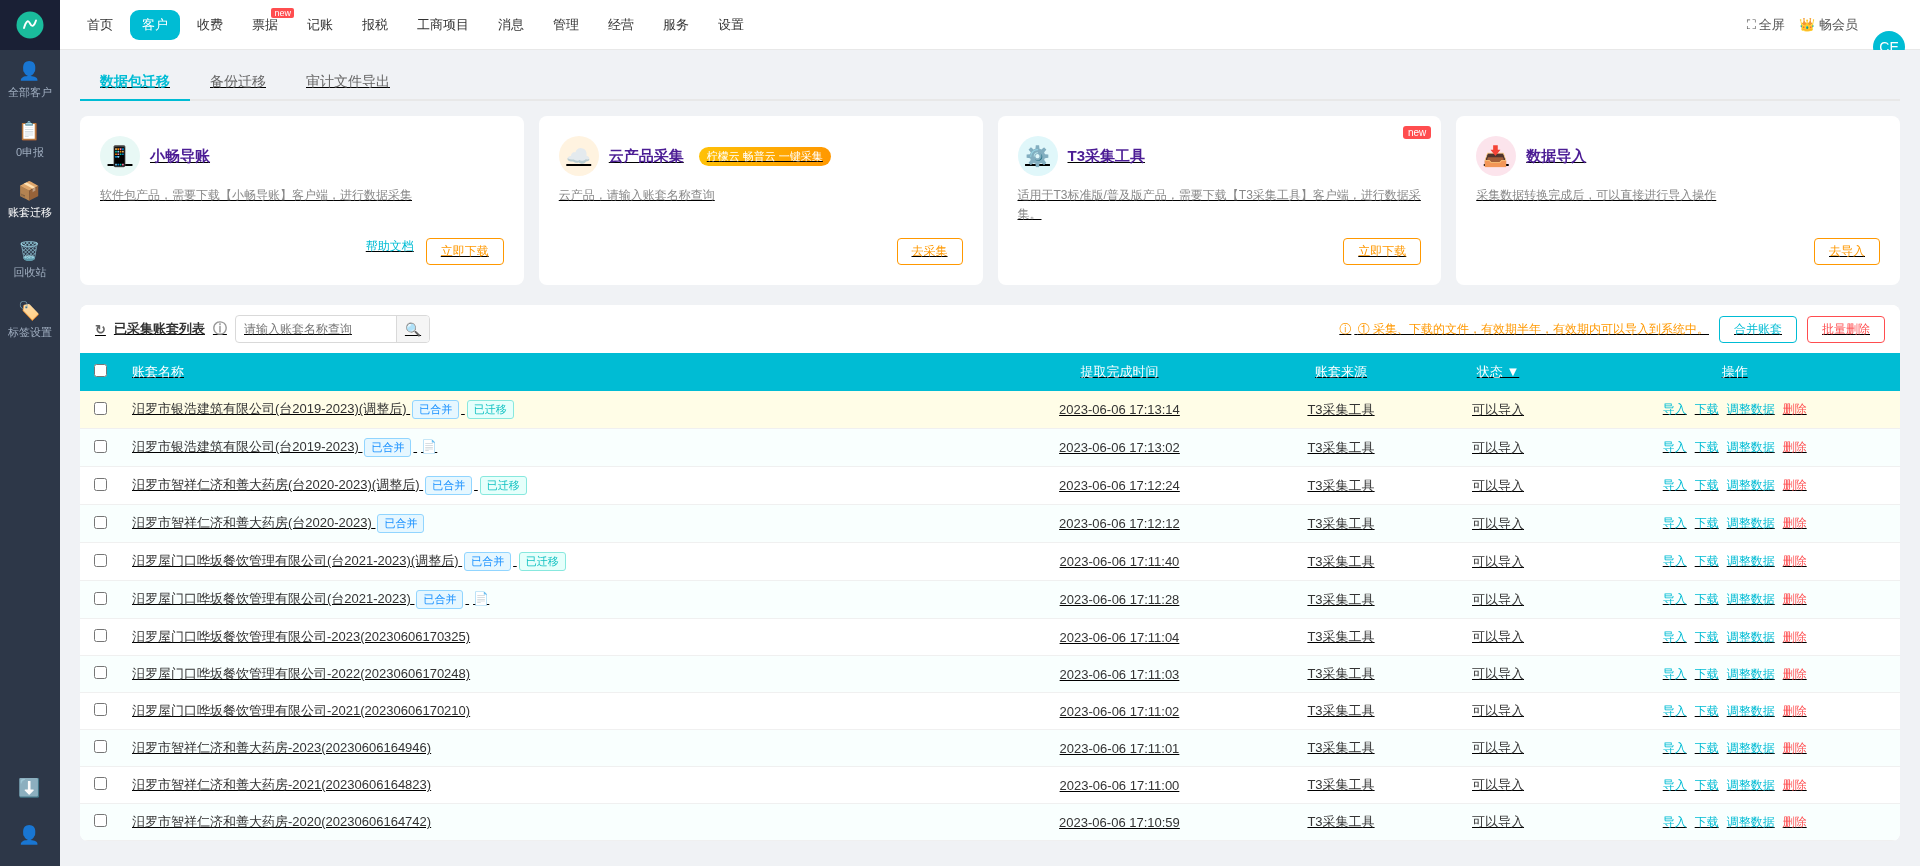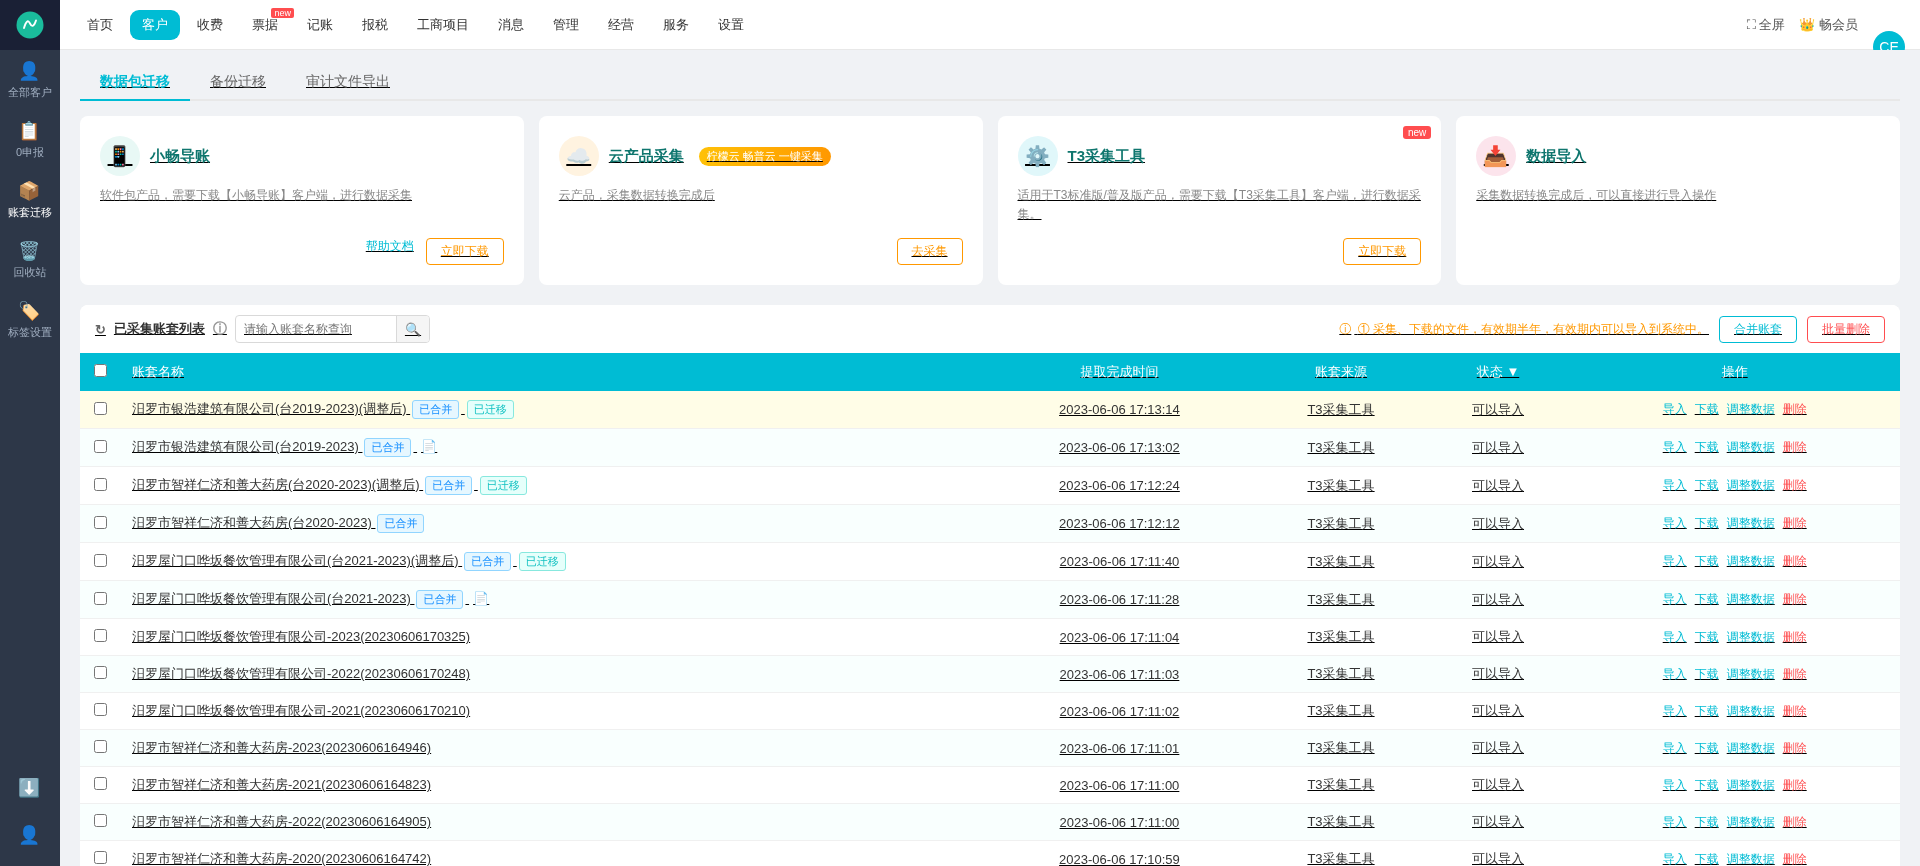--- a/index.html
+++ b/index.html
@@ -154,21 +154,21 @@
     }
     .card-icon {
       width: 40px; height: 40px; border-radius: 50%;
       display: flex; align-items: center; justify-content: center;
       font-size: 20px;
     }
     .card-icon.green { background: #e8f8f5; color: #1abc9c; }
     .card-icon.orange { background: #fff3e0; color: #ff9800; }
     .card-icon.teal { background: #e0f7fa; color: #00bcd4; }
     .card-icon.red { background: #fce4ec; color: #e91e63; }
-    .card-title { font-size: 15px; font-weight: bold; color: #0f766e; }
+    .card-title { font-size: 15px; font-weight: bold; color: #4c1d95; }
     .card-desc { font-size: 12px; color: #888; line-height: 1.6; min-height: 40px; }
     .card-actions { display: flex; gap: 8px; margin-top: 12px; justify-content: flex-end; }
     .btn-outline {
       border: 1px solid #ff9800;
       color: #ff9800;
       background: #fff;
       padding: 4px 14px;
       border-radius: 4px;
       cursor: pointer;
       font-size: 12px;
@@ -420,21 +420,21 @@
           <button class="btn-outline">立即下载</button>
         </div>
       </div>
 
       <div class="card">
         <div class="card-header">
           <div class="card-icon orange">☁️</div>
           <div class="card-title">云产品采集</div>
           <span class="cloud-badge">柠檬云 畅普云 一键采集</span>
         </div>
-        <div class="card-desc">云产品，采集数据转换完成后</div>
+        <div class="card-desc">云产品，请输入账套名称查询</div>
         <div class="card-actions">
           <button class="btn-outline">去采集</button>
         </div>
       </div>
 
       <div class="card">
         <span class="card-badge-new">new</span>
         <div class="card-header">
           <div class="card-icon teal">⚙️</div>
           <div class="card-title">T3采集工具</div>
@@ -444,20 +444,23 @@
           <button class="btn-outline">立即下载</button>
         </div>
       </div>
 
       <div class="card">
         <div class="card-header">
           <div class="card-icon red">📥</div>
           <div class="card-title">数据导入</div>
         </div>
         <div class="card-desc">采集数据转换完成后，可以直接进行导入操作</div>
+        <div class="card-actions">
+          <button class="btn-outline">去导入</button>
+        </div>
       </div>
     </div>
 
     <div class="table-section">
       <div class="table-toolbar">
         <div class="toolbar-left">
           <span class="refresh-icon">↻</span>
           <span>已采集账套列表</span>
           <span style="color:#999; cursor:pointer; font-size:14px;">ⓘ</span>
           <div class="search-box">
@@ -572,28 +575,20 @@
             <tr>
               <td class="check-cell"><input type="checkbox" style=""></td>
               <td><span>汨罗市智祥仁济和善大药房-2021(20230606164823)</span></td>
               <td><span>2023-06-06 17:11:00</span></td>
               <td><span>T3采集工具</span></td>
               <td><span class="status-ok">可以导入</span></td>
               <td><span class="action-link">导入</span><span class="action-link">下载</span><span class="action-link">调整数据</span><span class="action-link danger">删除</span></td>
             </tr>
             <tr>
               <td class="check-cell"><input type="checkbox" style=""></td>
-              <td><span>汨罗市智祥仁济和善大药房-2022(20230606164905)</span></td>
-              <td><span>2023-06-06 17:11:00</span></td>
-              <td><span>T3采集工具</span></td>
-              <td><span class="status-ok">可以导入</span></td>
-              <td><span class="action-link">导入</span><span class="action-link">下载</span><span class="action-link">调整数据</span><span class="action-link danger">删除</span></td>
-            </tr>
-            <tr>
-              <td class="check-cell"><input type="checkbox" style=""></td>
               <td><span>汨罗市智祥仁济和善大药房-2020(20230606164742)</span></td>
               <td><span>2023-06-06 17:10:59</span></td>
               <td><span>T3采集工具</span></td>
               <td><span class="status-ok">可以导入</span></td>
               <td><span class="action-link">导入</span><span class="action-link">下载</span><span class="action-link">调整数据</span><span class="action-link danger">删除</span></td>
             </tr>
           </tbody>
       </table>
     </div>
   </div>

